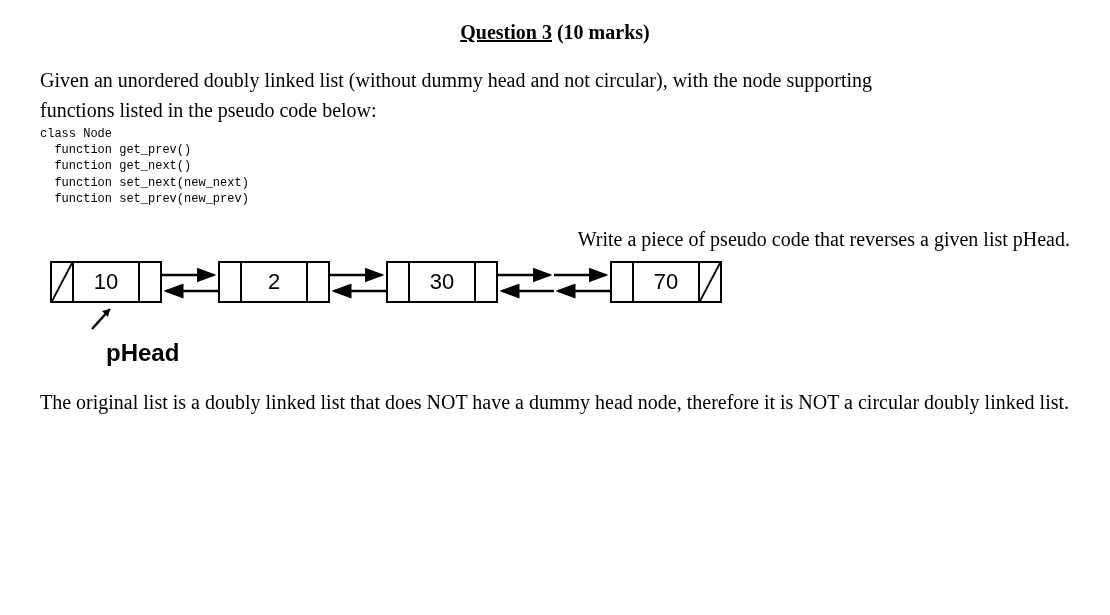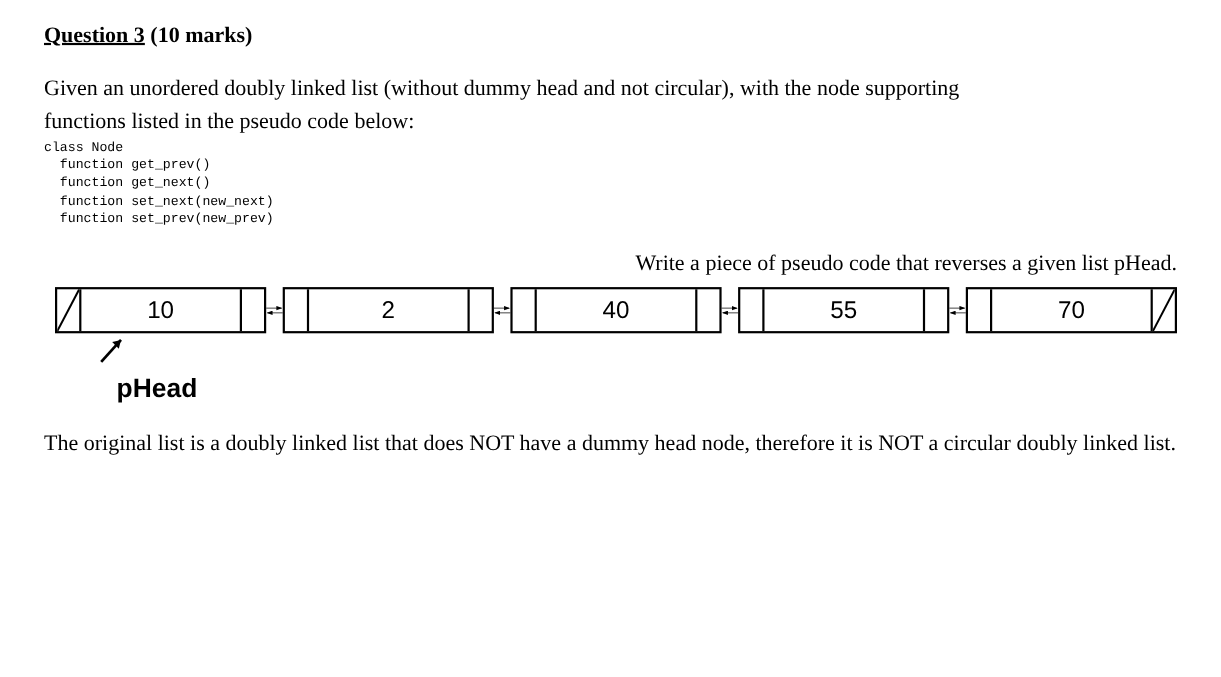--- a/index.html
+++ b/index.html
@@ -11,20 +11,21 @@
       font-family: 'Times New Roman', Times, serif;
       font-size: 20px;
       padding: 18px 40px;
       width: 1110px;
       line-height: 1.4;
       color: #000;
       background: #fff;
     }
     .heading {
       margin-bottom: 20px;
+      text-align: center;
     }
     .heading .underline {
       text-decoration: underline;
     }
     .heading, .heading .underline, .heading .marks {
       font-weight: bold;
     }
     .para {
       text-align: justify;
       margin-bottom: 2px;
@@ -44,21 +45,20 @@
       margin: 4px 0 4px 10px;
     }
     .dll {
       display: flex;
       align-items: center;
     }
     .node {
       display: flex;
       border: 2px solid #000;
       height: 42px;
-      gap: 40px;
     }
     .node .slot {
       width: 22px;
       border-right: 2px solid #000;
       position: relative;
     }
     .node .slot.right {
       border-right: none;
       border-left: 2px solid #000;
     }
@@ -153,34 +153,29 @@
       <div class="slot right"></div>
     </div>
 
     <svg class="link" viewBox="0 0 56 42">
       <line x1="-8" y1="14" x2="52" y2="14" stroke="#000" stroke-width="2.5" marker-end="url(#ar)"></line>
       <line x1="4" y1="30" x2="64" y2="30" stroke="#000" stroke-width="2.5" marker-start="url(#al)"></line>
     </svg>
 
     <div class="node">
       <div class="slot"></div>
-      <div class="val">40</div>
+      <div class="val">30</div>
       <div class="slot right"></div>
     </div>
 
     <svg class="link" viewBox="0 0 56 42">
       <line x1="-8" y1="14" x2="52" y2="14" stroke="#000" stroke-width="2.5" marker-end="url(#ar)"></line>
       <line x1="4" y1="30" x2="64" y2="30" stroke="#000" stroke-width="2.5" marker-start="url(#al)"></line>
     </svg>
 
-    <div class="node">
-      <div class="slot"></div>
-      <div class="val">55</div>
-      <div class="slot right"></div>
-    </div>
 
     <svg class="link" viewBox="0 0 56 42">
       <line x1="-8" y1="14" x2="52" y2="14" stroke="#000" stroke-width="2.5" marker-end="url(#ar)"></line>
       <line x1="4" y1="30" x2="64" y2="30" stroke="#000" stroke-width="2.5" marker-start="url(#al)"></line>
     </svg>
 
     <div class="node">
       <div class="slot"></div>
       <div class="val">70</div>
       <div class="slot right">

